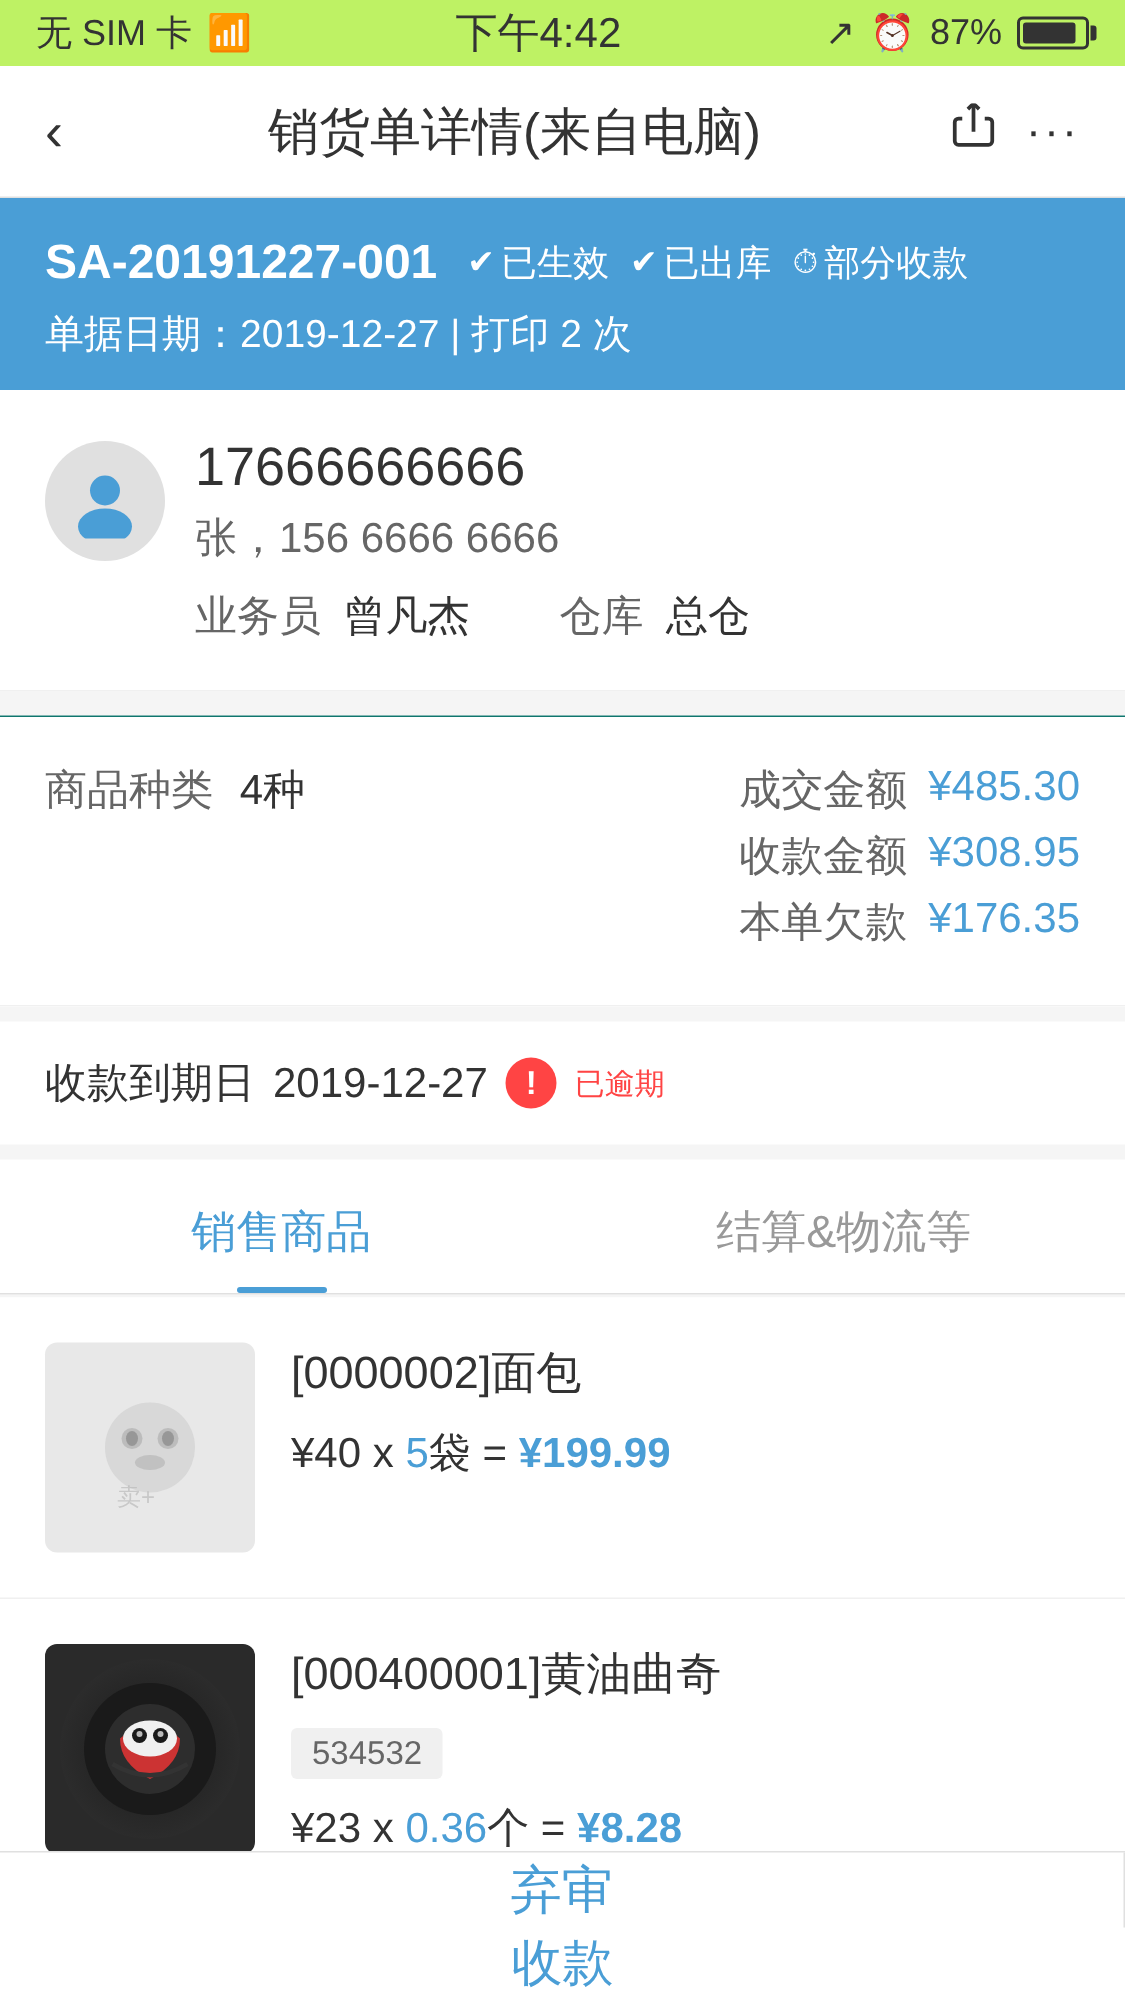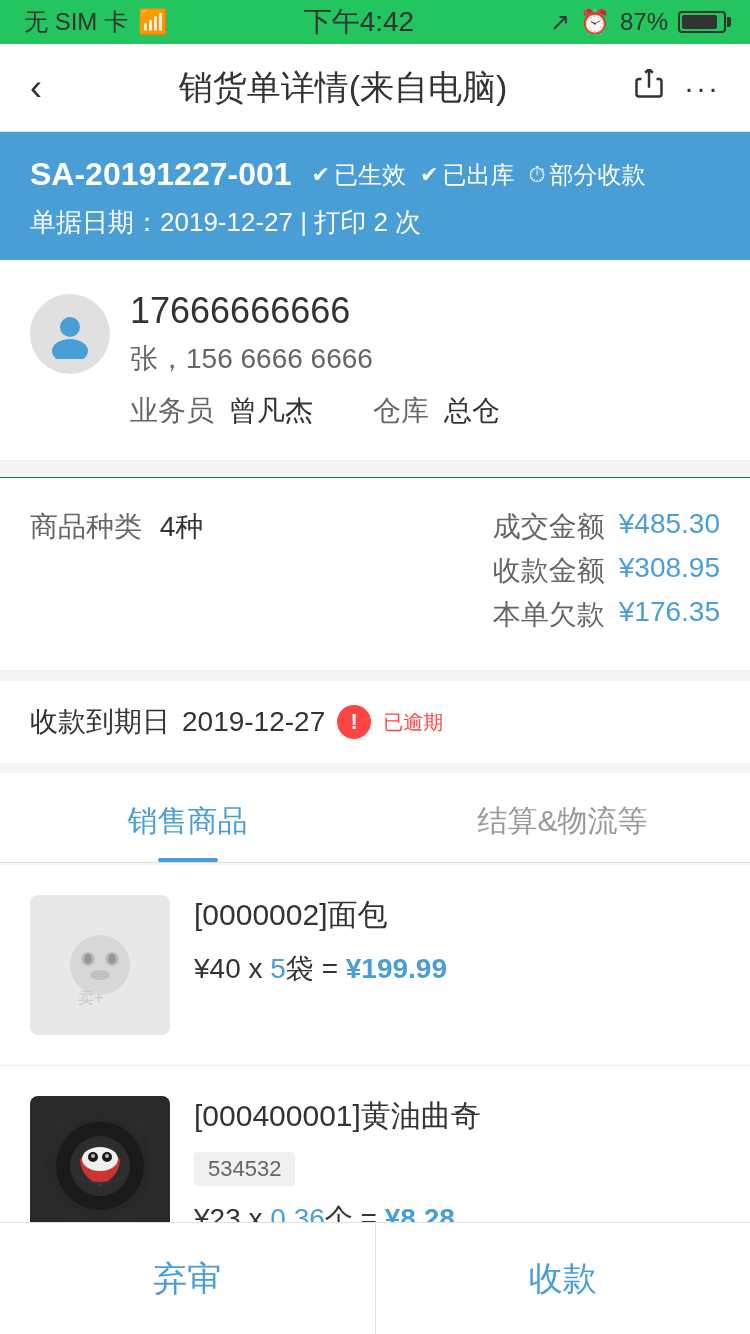--- a/index.html
+++ b/index.html
@@ -10,21 +10,21 @@
       width: 750px;
       min-height: 1334px;
       font-size: 28px;
       color: #333;
       overflow-x: hidden;
     }
 
     
     .status-bar {
       height: 44px;
-      background: #22c55e;
+      background: #bef264;
       display: flex;
       align-items: center;
       justify-content: space-between;
       padding: 0 24px;
       font-size: 24px;
       font-weight: 500;
     }
     .status-left { display: flex; align-items: center; gap: 10px; }
     .status-right { display: flex; align-items: center; gap: 10px; }
     .battery-bar {
@@ -295,24 +295,25 @@
     }
     .product-price .qty { color: #4A9ED6; }
     .product-price .total { color: #4A9ED6; font-weight: bold; }
 
     
     .bottom-bar {
       position: fixed;
       bottom: 0;
       left: 0;
       width: 750px;
-      height: 112px;
+      height: 100px;
       background: #fff;
       border-top: 1px solid #e0e0e0;
       display: flex;
+      flex-direction: column;
     }
     .bottom-btn {
       flex: 1;
       display: flex;
       align-items: center;
       justify-content: center;
       font-size: 34px;
       cursor: pointer;
     }
     .bottom-btn.reject { color: #4A9ED6; border-right: 1px solid #e0e0e0; }

